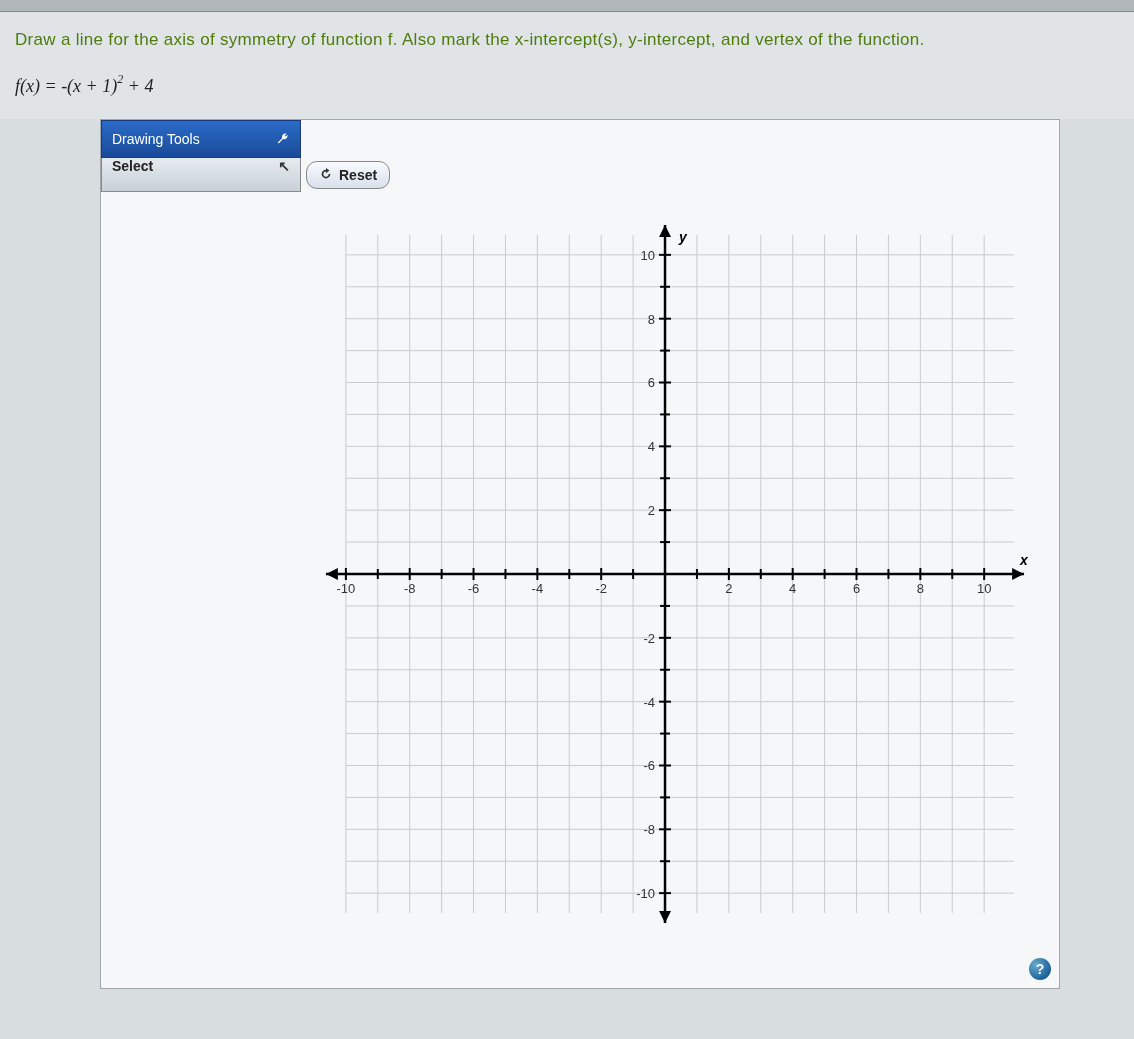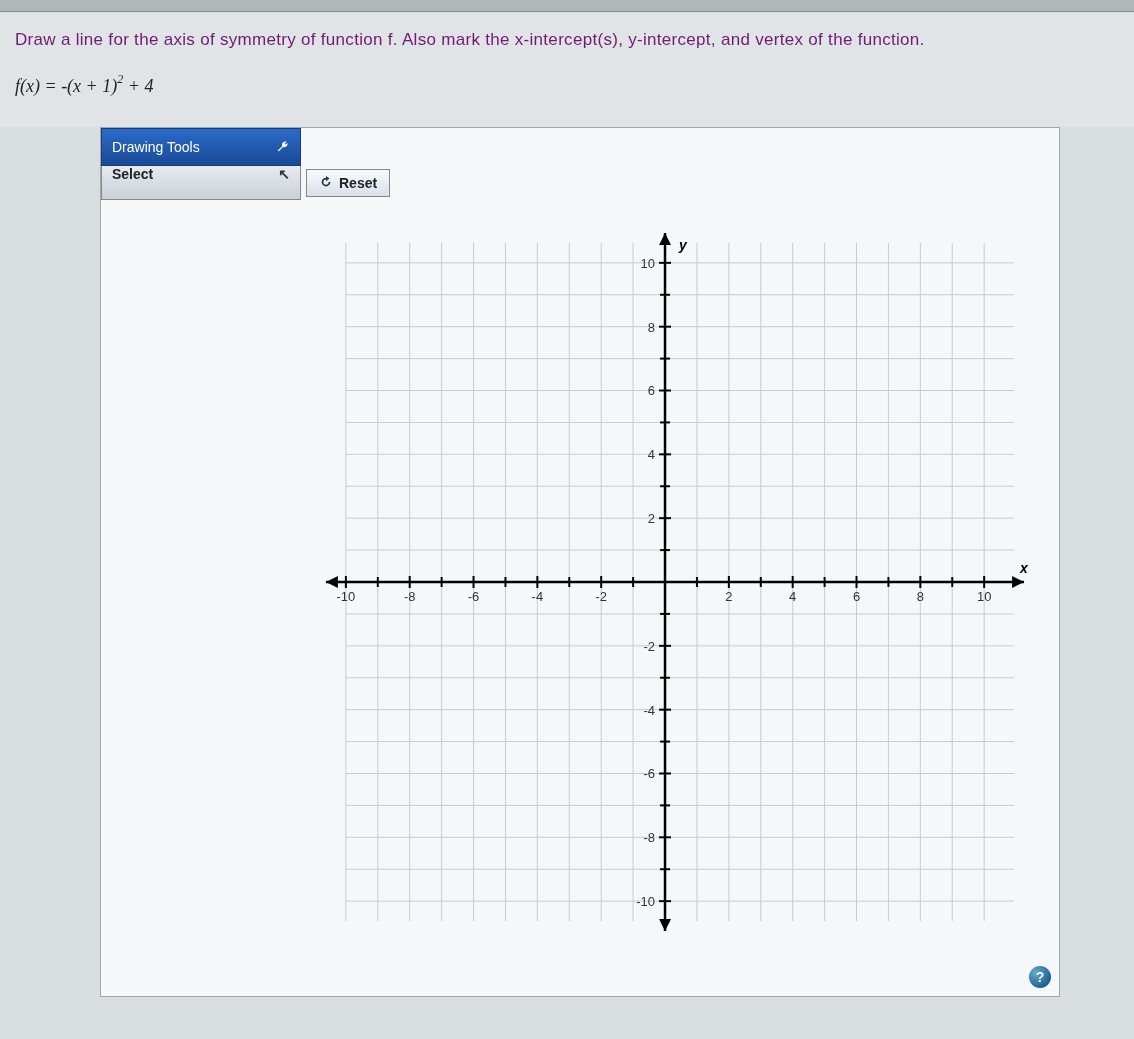--- a/index.html
+++ b/index.html
@@ -14,31 +14,31 @@
     height: 12px;
     background: #b0b8bc;
     border-bottom: 1px solid #888;
   }
   .question-area {
     padding: 18px 15px 10px 15px;
     background: #e0e4e6;
   }
   .question-text {
     font-size: 17px;
-    color: #701a75;
+    color: #4d7c0f;
     font-weight: 500;
     margin-bottom: 24px;
     letter-spacing: 0.3px;
   }
   .equation {
     font-size: 18px;
     color: #222;
     font-style: italic;
     font-family: 'Times New Roman', serif;
-    margin-bottom: 20px;
+    margin-bottom: 12px;
   }
   .exponent {
     font-size: 12px;
     vertical-align: super;
     position: relative;
     top: -2px;
   }
   .workspace {
     margin: 0 0 0 100px;
     width: 960px;
@@ -120,21 +120,21 @@
     gap: 5px;
   }
   .btn.disabled { color: #9aa; }
   .reset-btn {
     position: absolute;
     top: 41px;
     left: 205px;
     height: 28px;
     background: linear-gradient(#f8faff, #d8e0ec);
     border: 1px solid #888;
-    border-radius: 0;
+    border-radius: 11px;
     padding: 0 12px;
     display: flex;
     align-items: center;
     font-size: 14px;
     font-weight: bold;
     color: #222;
     cursor: pointer;
     gap: 6px;
   }
   .graph-area {

